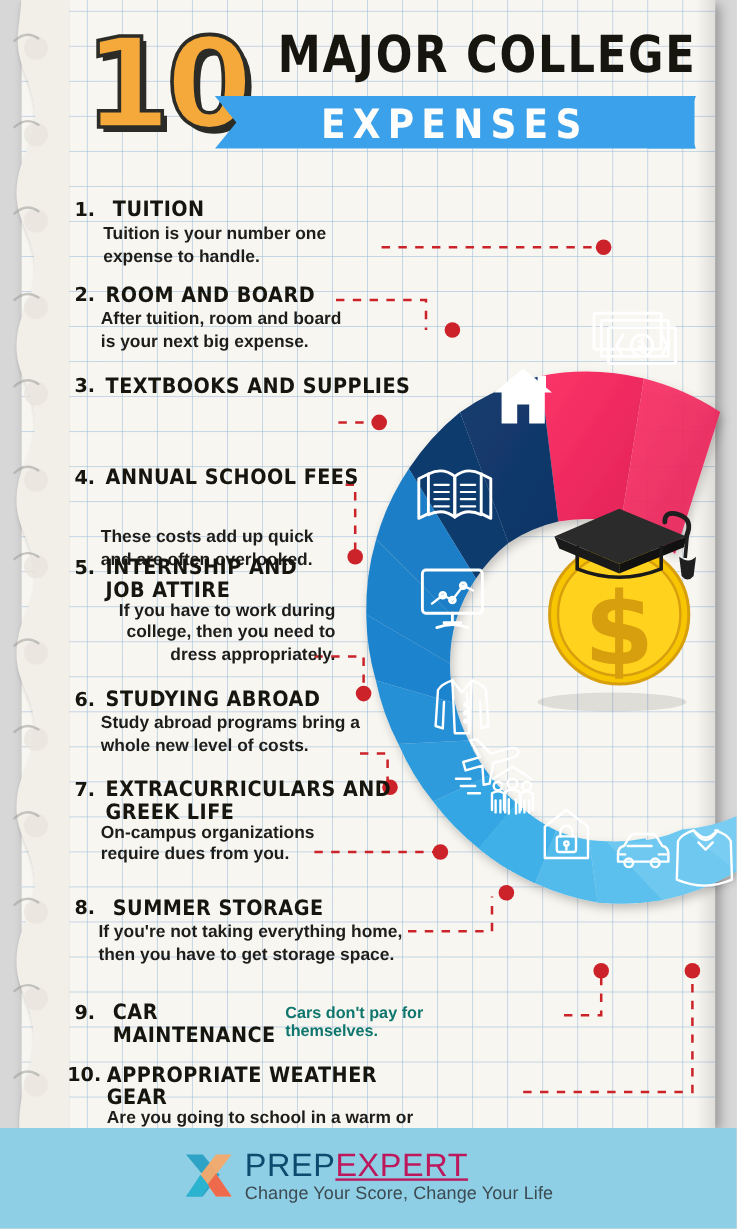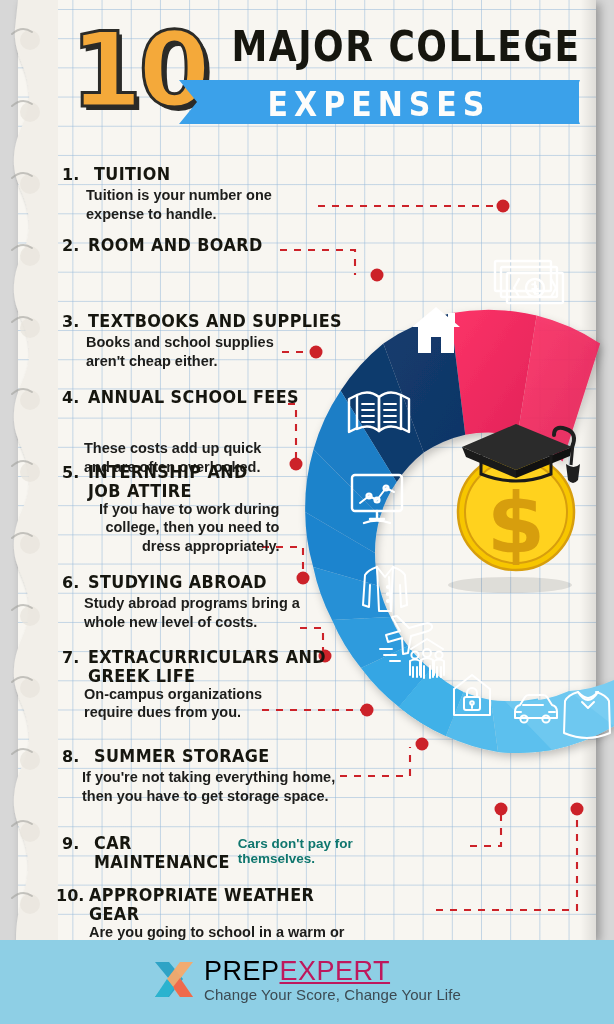--- a/index.html
+++ b/index.html
@@ -95,21 +95,21 @@
   .connectors { position:absolute; left:0; top:0; width:614px; height:1024px; pointer-events:none; }
 
   
   .footer {
     position:absolute; left:0; bottom:0; width:614px; height:84px;
     background:#8ecfe5; display:flex; align-items:center; justify-content:center;
   }
   .logo-wrap { display:flex; align-items:center; gap:7px; transform:translateY(-2px); }
   .logo-text { line-height:1; }
   .logo-word { font-family:"Liberation Sans", sans-serif; font-size:27px; letter-spacing:.5px; }
-  .lw-prep { color:#000000; }
+  .lw-prep { color:#0c4a6e; }
   .lw-expert { color:#be185d;text-decoration:underline; }
   .logo-tag {
     font-family:"Liberation Sans", sans-serif; font-size:15px;
     color:#3c4a52; margin-top:2px; letter-spacing:.1px;
   }
 </style>
 </head>
 <body>
 
 <div id="poster">
@@ -403,29 +403,29 @@
       </div>
       <div class="desc" style="margin-left:24px;white-space:pre-line;">Tuition is your number one
 expense to handle.</div>
     </div>
 
     <div class="item" style="top:86px;left:62px;">
       <div class="item-head">
         <span class="num">2.</span>
         <span class="headline">ROOM AND BOARD</span>
       </div>
+      <div class="desc" style="margin-left:22px;white-space:pre-line;">After tuition, room and board
+is your next big expense.</div>
     </div>
 
     <div class="item" style="top:162px;left:62px;">
       <div class="item-head">
         <span class="num">3.</span>
         <span class="headline">TEXTBOOKS AND SUPPLIES</span>
       </div>
-      <div class="desc" style="margin-left:24px;white-space:pre-line;">Books and school supplies
-aren't cheap either.</div>
     </div>
 
     <div class="item" style="top:238px;left:62px;">
       <div class="item-head">
         <span class="num">4.</span>
         <span class="headline">ANNUAL SCHOOL FEES</span>
       </div>
       <div class="desc" style="margin-left:22px;white-space:pre-line;margin-top:32px;">These costs add up quick
 and are often overlooked.</div>
     </div>

